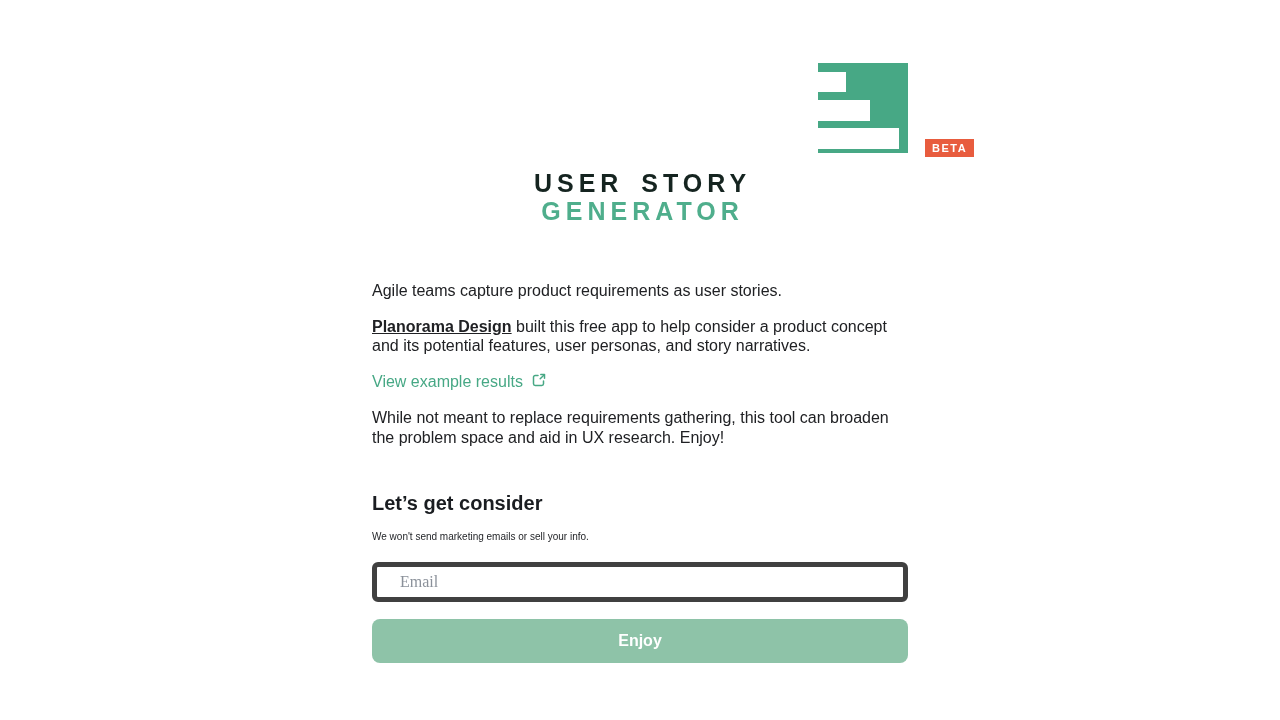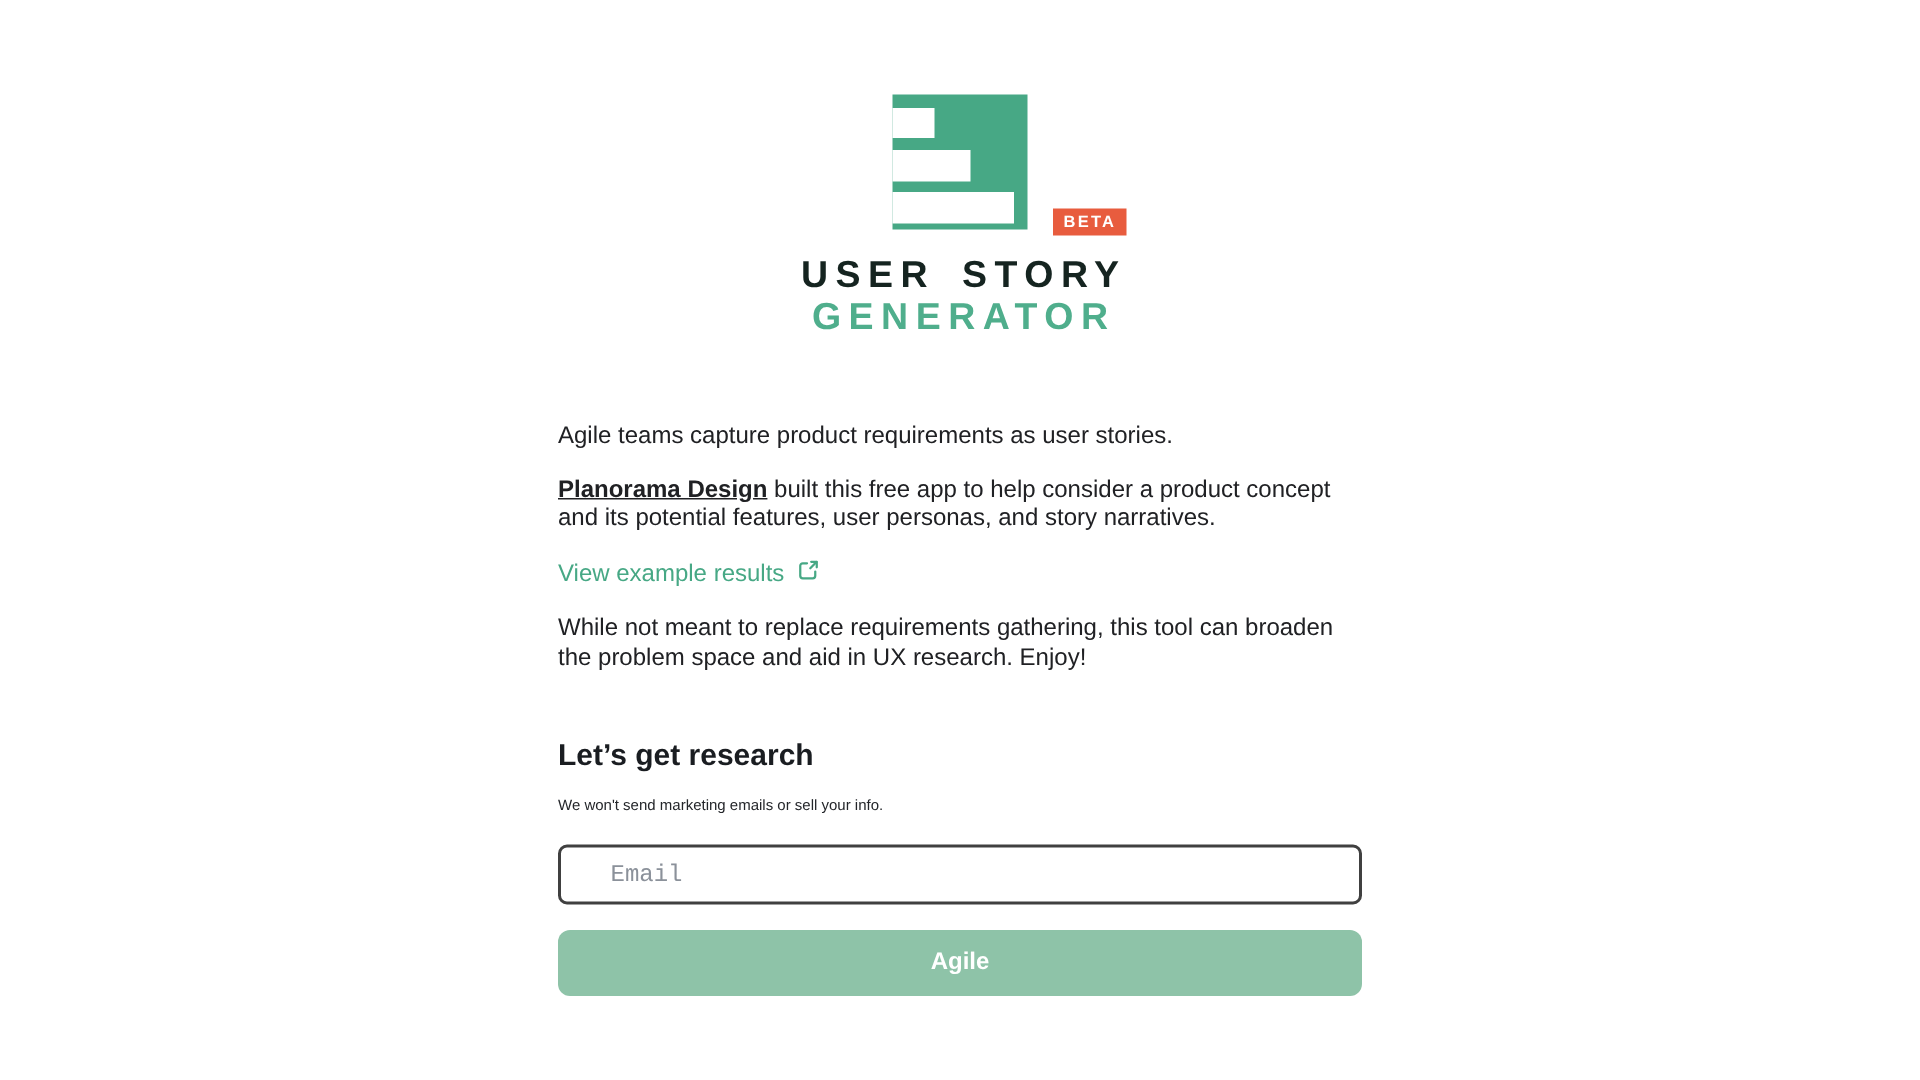--- a/index.html
+++ b/index.html
@@ -6,21 +6,21 @@
   html, body {
     width: 1280px; height: 720px;
     background: #ffffff;
     overflow: hidden;
     font-family: "Liberation Sans", sans-serif;
     color: #202124;
   }
   .column { width: 536px; margin: 0 auto; }
 
   
-  .logo-wrap { margin-top: 63px; display: flex; justify-content: center; }
+  .logo-wrap { margin-top: 63px; display: flex; justify-content: flex-end; }
   .logo-inner { position: relative; width: 90px; height: 90px; }
   .logo-square { width: 90px; height: 90px; background: #47a885; position: relative; }
   .logo-bar { position: absolute; left: 0; background: #ffffff; }
   .logo-bar.b1 { top: 9px;  width: 28px; height: 20px; }
   .logo-bar.b2 { top: 37px; width: 52px; height: 21px; }
   .logo-bar.b3 { top: 65px; width: 81px; height: 21px; }
   .beta-badge {
     position: absolute; left: 107px; top: 76px;
     background: #e85c3e; color: #ffffff;
     font-size: 11px; font-weight: bold; letter-spacing: 1.5px;
@@ -43,23 +43,23 @@
   }
   .ext-icon { display: inline-block; }
 
   
   .get-started { margin-top: 44px; }
   .gs-heading { font-size: 20px; font-weight: bold; line-height: 24px; color: #1a1d21; }
   .gs-instructions { margin-top: 14px; font-size: 16px; line-height: 19.5px; }
   .gs-note { margin-top: 14px; font-size: 10px; line-height: 15px; color: #24262a; }
   .email-input {
     margin-top: 18px; width: 100%; height: 40px;
-    border: 2px solid #404040; border-radius: 6px;
-    padding: 0 33px; font-size: 16px; color: #333333;
-    font-family: Liberation Mono, monospace;
+    border: 5px solid #404040; border-radius: 6px;
+    padding: 0 23px; font-size: 16px; color: #333333;
+    font-family: Liberation Serif, serif;
     outline: none; display: block;
   }
   .email-input::placeholder { color: #8b919a; opacity: 1; }
   .start-button {
     margin-top: 17px; width: 100%; height: 44px;
     background: #8ec3a8; color: #ffffff;
     border: none; border-radius: 8px;
     font-size: 16px; font-weight: bold;
     font-family: "Liberation Sans", sans-serif;
     display: block; cursor: pointer;
@@ -98,19 +98,19 @@
             <path d="M9.2 6.8 L13.3 2.7"></path>
             <path d="M9.8 2.5 H13.5 V6.2"></path>
           </svg>
         </span>
       </a>
     </div>
     <p>While not meant to replace requirements gathering, this tool can broaden the problem space and aid in UX research. Enjoy!</p>
   </div>
 
   <div class="get-started">
-    <div class="gs-heading">Let’s get research</div>
+    <div class="gs-heading">Let’s get consider</div>
     <p class="gs-note">We won't send marketing emails or sell your info.</p>
     <input class="email-input" type="text" placeholder="Email" style="">
-    <button class="start-button">Agile</button>
+    <button class="start-button">Enjoy</button>
   </div>
 
 </div>
 
 </body></html>

